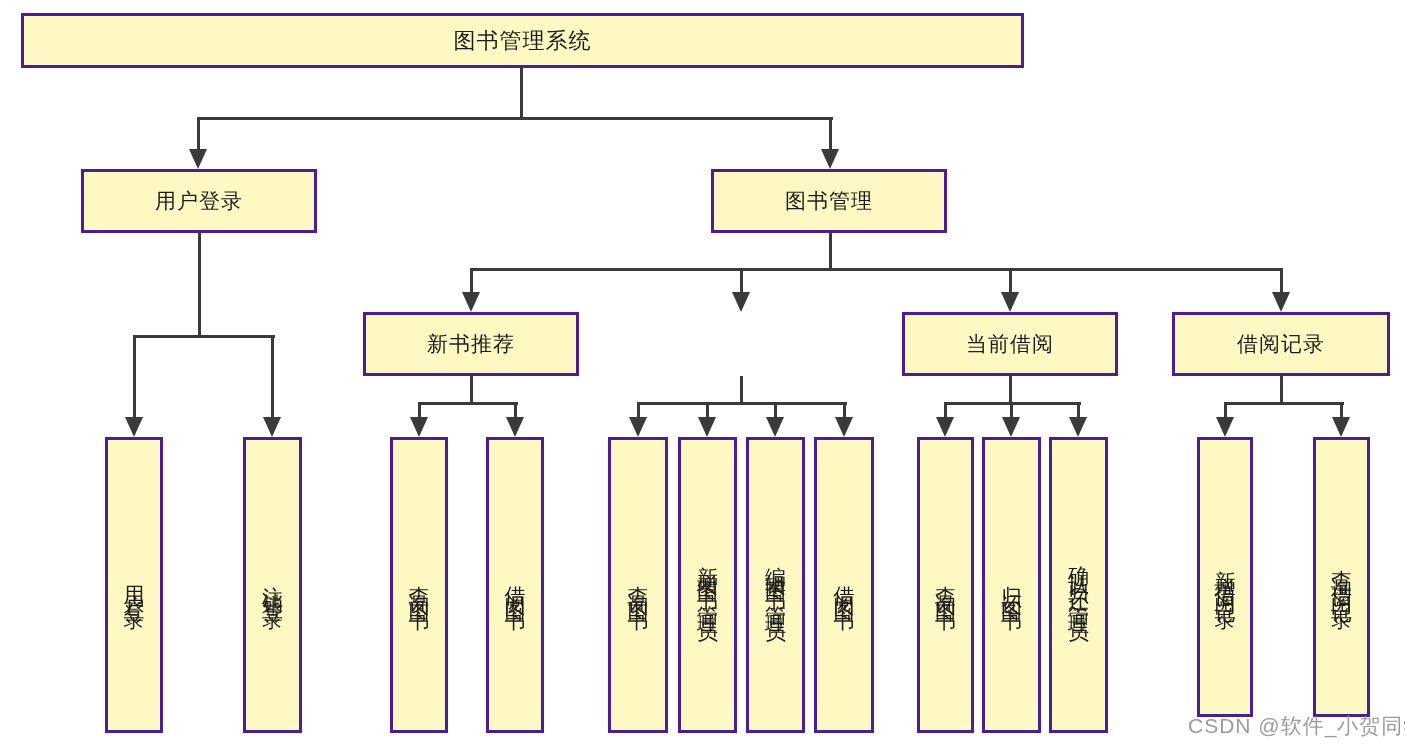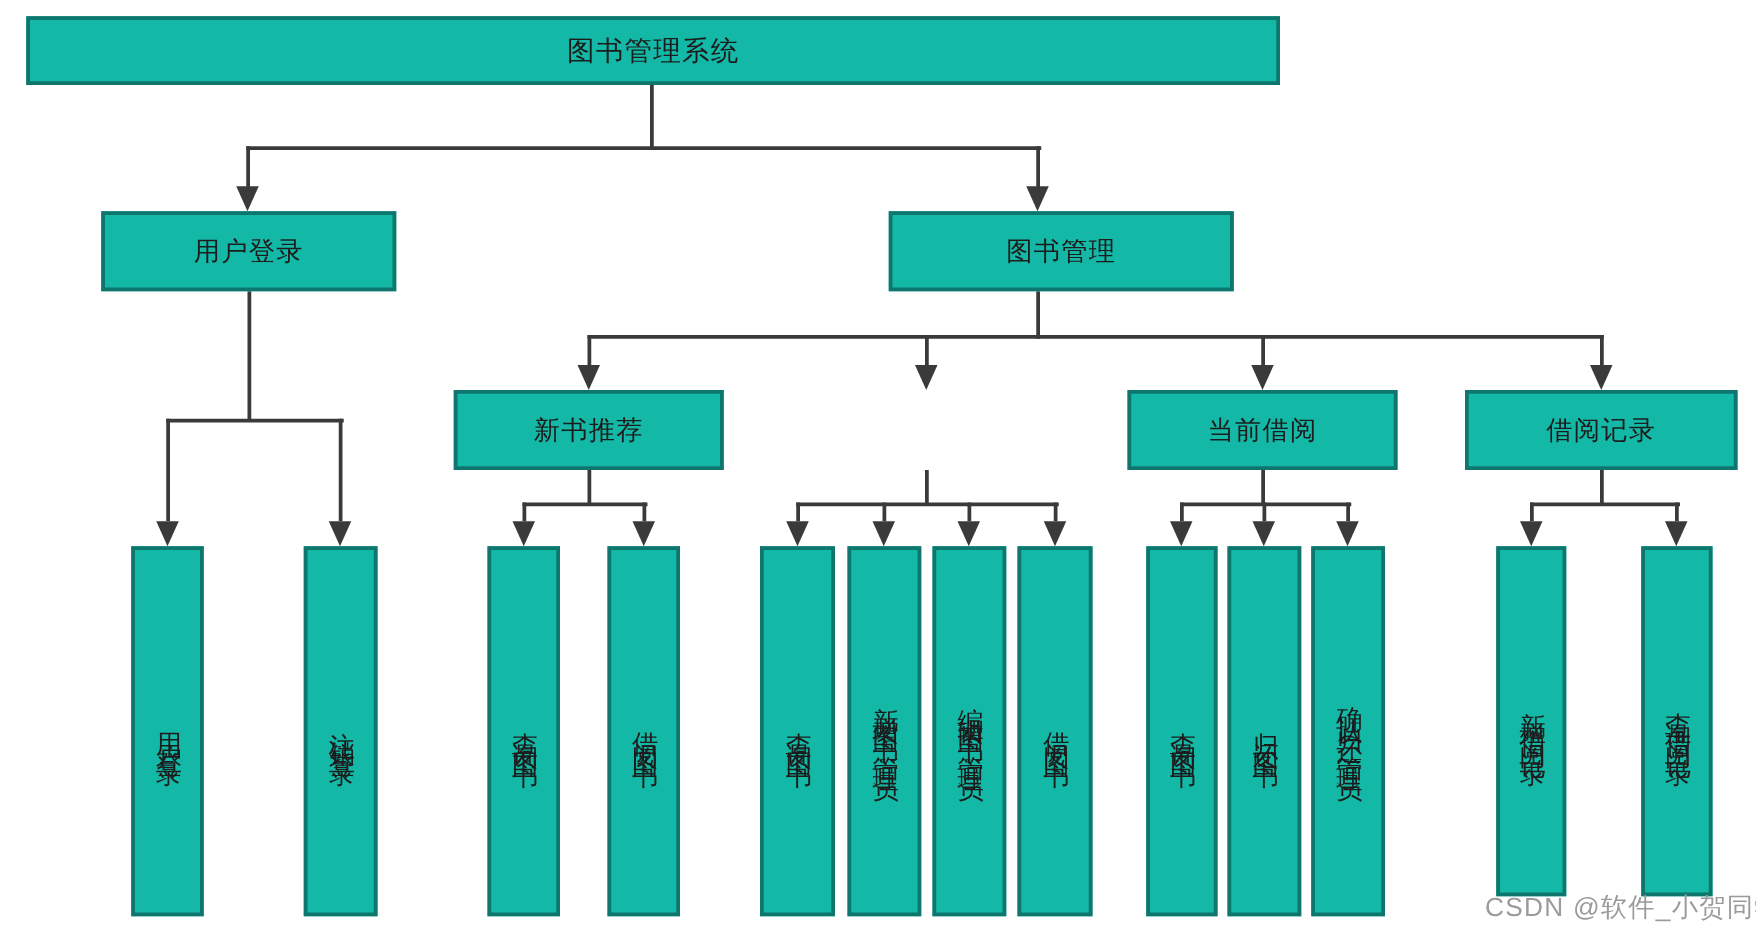--- a/index.html
+++ b/index.html
@@ -11,29 +11,30 @@
   #canvas {
     position: relative;
     width: 1405px;
     height: 747px;
     background: #ffffff;
     overflow: hidden;
   }
   .box {
     position: absolute;
     box-sizing: border-box;
-    background: #14b8a6;
-    border: 3px solid #0f766e;
+    background: #fef9c3;
+    border: 3px solid #4c1d95;
     display: flex;
     align-items: center;
     justify-content: center;
     color: #1c1c1c;
     font-size: 21px;
     letter-spacing: 1px;
     z-index: 2;
+    font-family: Liberation Serif, serif;
   }
   .root-box { font-size: 22px; }
   .vbox {
     writing-mode: vertical-rl;
     letter-spacing: 8px;
     font-size: 21px;
     text-align: center;
   }
   .line {
     position: absolute;
@@ -73,21 +74,21 @@
   <div class="line" style="left:197px; top:117px; width:636px; height:3px;"></div>
 
   <div class="line" style="left:197px; top:117px; width:3px; height:34px;"></div>
   <div class="tri" style="left:189px; top:149px;"></div>
   <div class="line" style="left:829px; top:117px; width:3px; height:34px;"></div>
   <div class="tri" style="left:821px; top:149px;"></div>
 
   <div class="box" style="left:81px; top:169px; width:236px; height:64px;">
     <span>用户登录</span>
   </div>
-  <div class="box" style="left:711px; top:169px; width:276px; height:64px;">
+  <div class="box" style="left:711px; top:169px; width:236px; height:64px;">
     <span>图书管理</span>
   </div>
 
   <div class="line" style="left:198px; top:233px; width:3px; height:103px;"></div>
   <div class="line" style="left:133px; top:335px; width:142px; height:3px;"></div>
   <div class="line" style="left:133px; top:335px; width:3px; height:82px;"></div>
   <div class="tri" style="left:125px; top:417px;"></div>
   <div class="line" style="left:271px; top:335px; width:3px; height:82px;"></div>
   <div class="tri" style="left:263px; top:417px;"></div>
 

